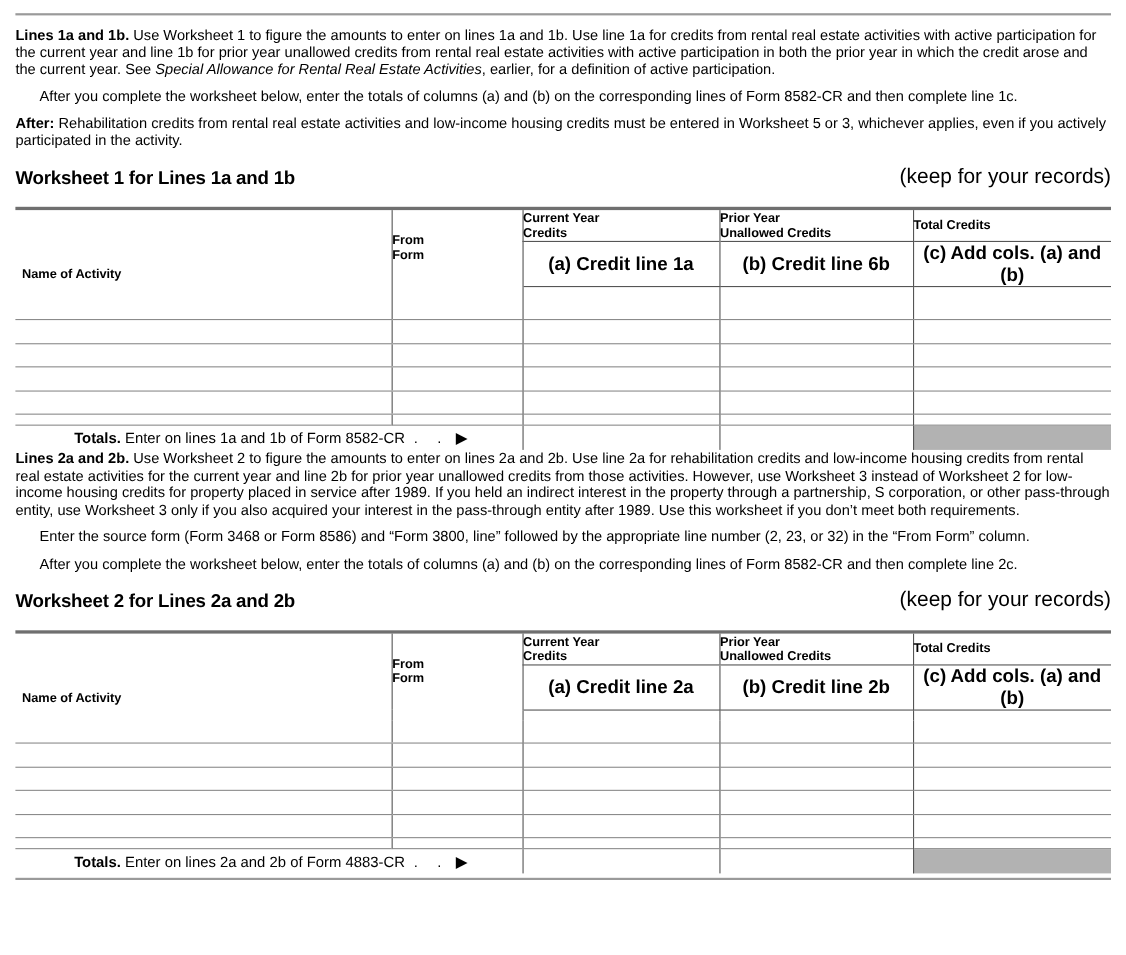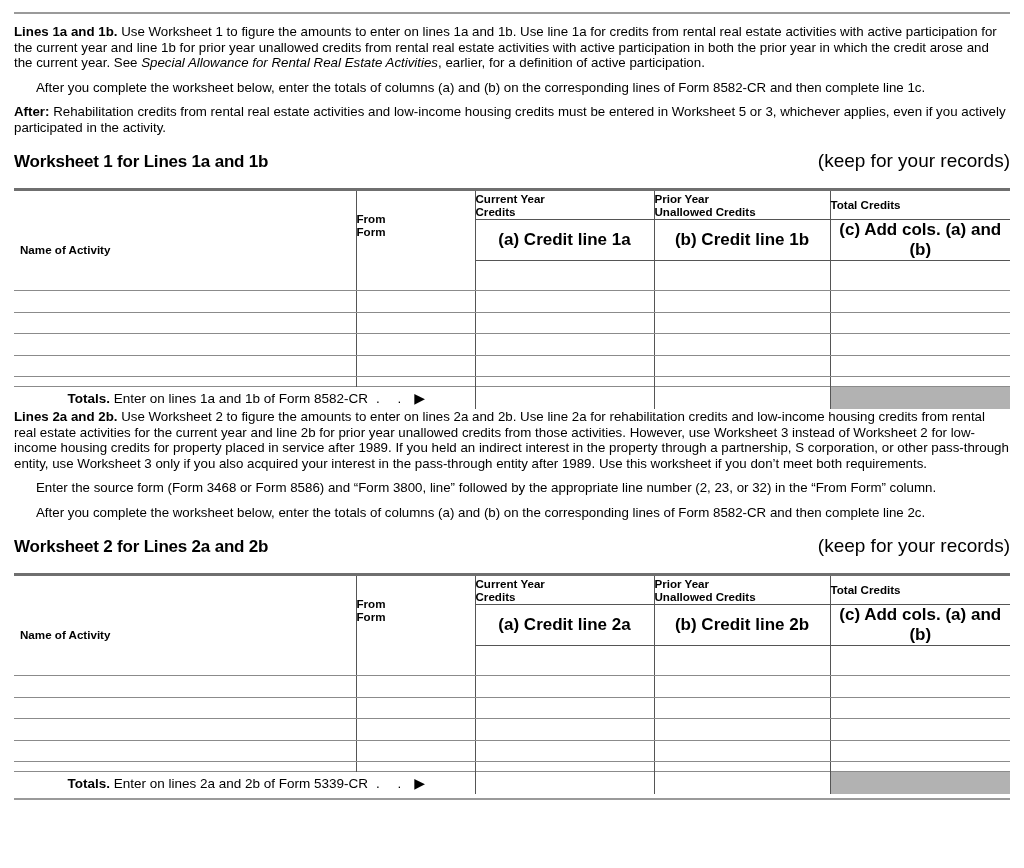--- a/index.html
+++ b/index.html
@@ -180,21 +180,21 @@
             <span>Credits</span>
           </td>
           <td class="vr">
             <span>Prior Year</span><br>
             <span>Unallowed Credits</span>
           </td>
           <td>Total Credits</td>
         </tr>
         <tr class="hdr-sub hdr-bottom-line">
           <td class="vr">(a) Credit line 1a</td>
-          <td class="vr">(b) Credit line 1b</td>
+          <td class="vr">(b) Credit line 6b</td>
           <td>(c) Add cols. (a) and (b)</td>
         </tr>
 
         <tr class="spacer-row">
           <td></td>
             <td class="vl vr"></td>
             <td class="vr"></td>
             <td class="vr"></td>
             <td></td>
         </tr>
@@ -345,21 +345,21 @@
 
         <tr class="spacer-row">
           <td></td>
             <td class="vl vr"></td>
             <td class="vr"></td>
             <td class="vr"></td>
             <td></td>
         </tr>
 
         <tr class="totals-row">
-          <td colspan="2" class="totals-label vr"><span class="b">Totals.</span><span> Enter on lines 2a and 2b of Form 5339-CR</span><span class="dots">. .</span><span class="arrow">▶</span></td>
+          <td colspan="2" class="totals-label vr"><span class="b">Totals.</span><span> Enter on lines 2a and 2b of Form 4883-CR</span><span class="dots">. .</span><span class="arrow">▶</span></td>
           <td class="vr"></td>
           <td class="vr"></td>
           <td class="shaded"></td>
         </tr>
       </tbody>
     </table>
     <div class="bottom-rule"></div>
   </div>
 
 </div>

